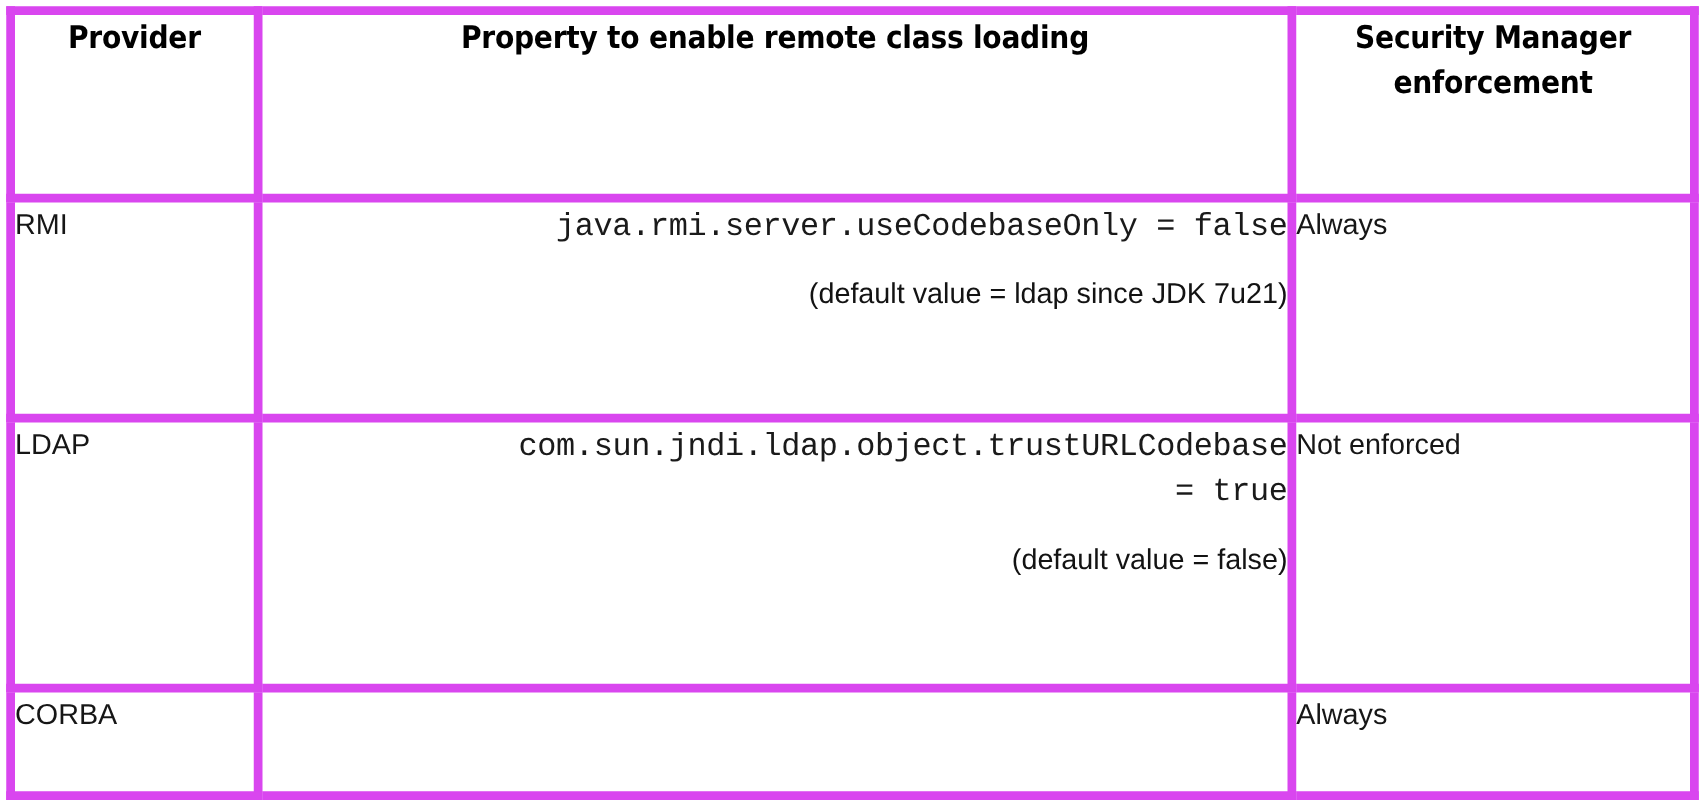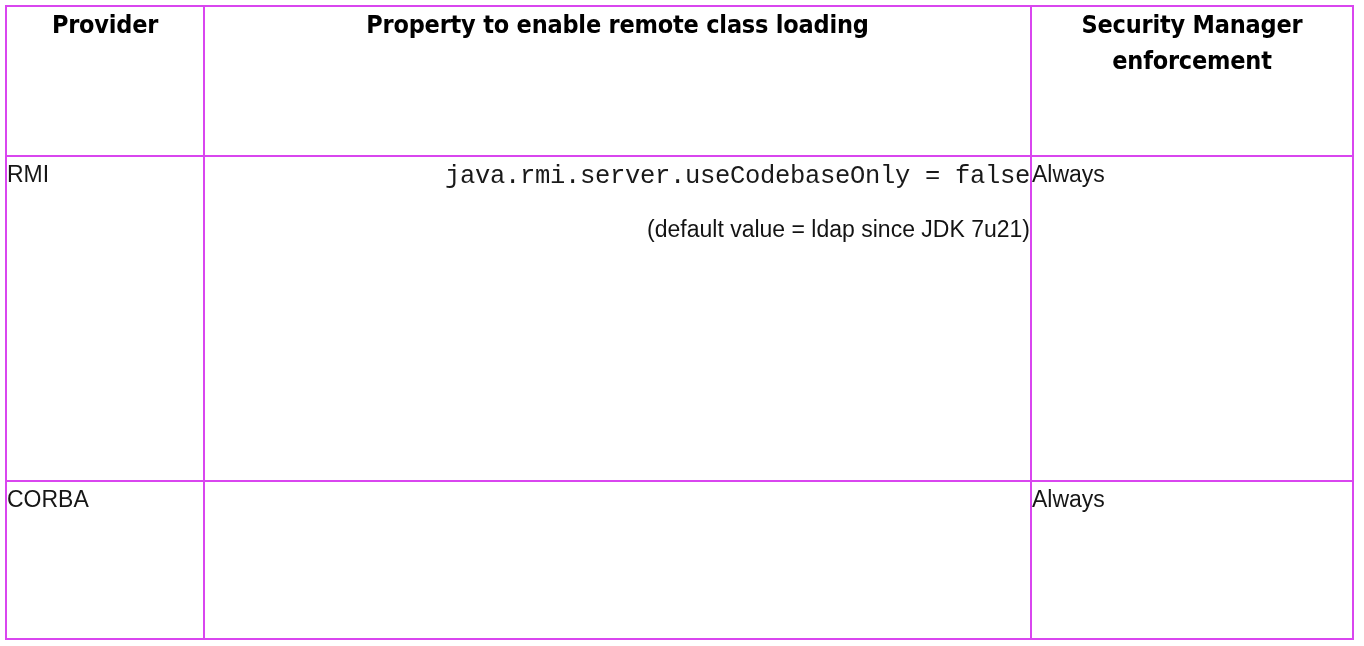--- a/index.html
+++ b/index.html
@@ -28,21 +28,21 @@
   table.data-table {
     border-collapse: collapse;
     width: 100%;
     height: 100%;
     table-layout: fixed;
     background: #ffffff;
   }
 
   table.data-table td,
   table.data-table th {
-    border: 2px solid #d946ef;
+    border: 7px solid #d946ef;
     vertical-align: top;
     padding: 0;
     background: #ffffff;
   }
 
   
   col.col-provider { width: 198px; }
   col.col-property { width: 827px; }
   col.col-enforce  { width: 322px; }
 
@@ -157,20 +157,33 @@
         </td>
         <td class="body-cell property-cell">
           <span class="code-line">java.rmi.server.useCodebaseOnly = false</span>
           <span class="note-line">(default value = ldap since JDK 7u21)</span>
         </td>
         <td class="body-cell enforcement-cell">
           <span class="enforcement-label">Always</span>
         </td>
       </tr>
 
+      <tr class="row-ldap">
+        <td class="body-cell provider-cell">
+          <span class="provider-label">LDAP</span>
+        </td>
+        <td class="body-cell property-cell">
+          <span class="code-line">com.sun.jndi.ldap.object.trustURLCodebase</span>
+          <span class="code-line">= true</span>
+          <span class="note-line">(default value = false)</span>
+        </td>
+        <td class="body-cell enforcement-cell">
+          <span class="enforcement-label">Not enforced</span>
+        </td>
+      </tr>
 
       <tr class="row-corba">
         <td class="body-cell provider-cell">
           <span class="provider-label">CORBA</span>
         </td>
         <td class="body-cell property-cell">
           <span class="empty-cell-content"></span>
         </td>
         <td class="body-cell enforcement-cell">
           <span class="enforcement-label">Always</span>

